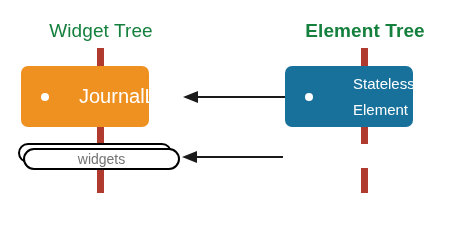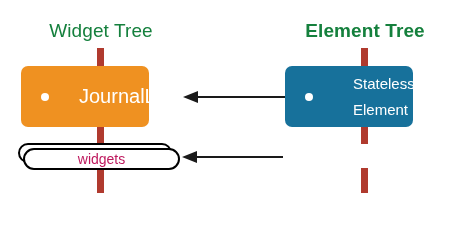--- a/index.html
+++ b/index.html
@@ -109,21 +109,21 @@
     left: 5px;
     top: 5px;
     right: 0;
     bottom: 0;
     display: flex;
     align-items: center;
     justify-content: center;
   }
   .pill .pill-label {
     font-size: 14px;
-    color: #be185d;
+    color: #737373;
     line-height: 16px;
     white-space: nowrap;
   }
 
   
   .arrow {
     position: absolute;
     height: 18px;
   }
   .arrow.upper { left: 181px; top: 88px;  width: 105px; }

